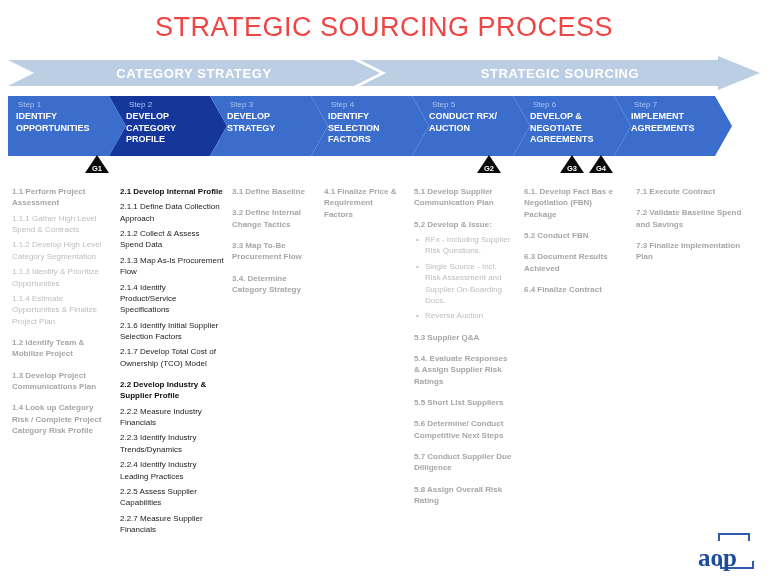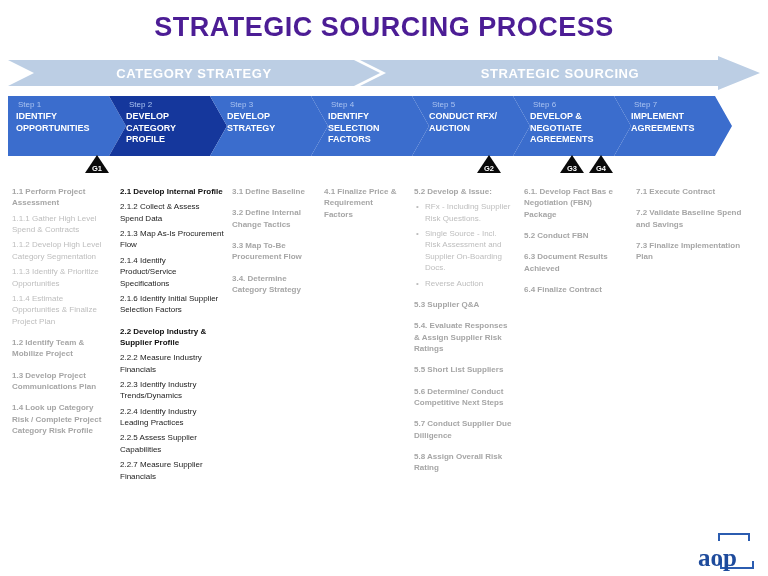--- a/index.html
+++ b/index.html
@@ -1,20 +1,20 @@
 <!DOCTYPE html>
 <html><head>
 <meta charset="utf-8">
 <style>
   html,body{margin:0;padding:0;background:#ffffff;}
   .canvas{position:relative;width:768px;height:576px;background:#ffffff;
           font-family:"Liberation Sans",sans-serif;overflow:hidden;}
 
   .title{position:absolute;top:12px;left:0;width:100%;text-align:center;
-         font-size:27px;font-weight:bold;color:#4c1d95;letter-spacing:.5px;}
+         font-size:27px;font-weight:normal;color:#ef4444;letter-spacing:.5px;}
 
   .phase{position:absolute;top:56px;height:34px;display:flex;align-items:center;
          justify-content:center;color:#ffffff;font-weight:bold;font-size:13px;
          letter-spacing:.6px;background:#bccee4;}
   .phase.p1{left:8px;width:372px;
     clip-path:polygon(0 12%,calc(100% - 26px) 12%,100% 50%,calc(100% - 26px) 88%,0 88%,26px 50%);}
   .phase.p2{left:360px;width:400px;
     clip-path:polygon(0 12%,calc(100% - 42px) 12%,calc(100% - 42px) 0,100% 50%,calc(100% - 42px) 100%,calc(100% - 42px) 88%,0 88%,26px 50%);}
 
   .step{position:absolute;top:96px;height:60px;width:118px;background:#3b6dcd;color:#fff;
@@ -113,41 +113,44 @@
         <div class="blk sub">1.1.1 Gather High Level Spend &amp; Contracts</div>
         <div class="blk sub">1.1.2 Develop High Level Category Segmentation</div>
         <div class="blk sub">1.1.3 Identify &amp; Prioritize Opportunities</div>
         <div class="blk sub">1.1.4 Estimate Opportunities &amp; Finalize Project Plan</div>
         <div class="blk head">1.2 Identify Team &amp; Mobilize Project</div>
         <div class="blk head">1.3 Develop Project Communications Plan</div>
         <div class="blk head">1.4 Look up Category Risk / Complete Project Category Risk Profile</div>
       </div>
       <div class="col dark" style="left: 116px; width: 112px;">
         <div class="blk head">2.1 Develop Internal Profile</div>
+        <div class="blk sub">2.1.1 Define Data Collection Approach</div>
         <div class="blk sub">2.1.2 Collect &amp; Assess Spend Data</div>
         <div class="blk sub">2.1.3 Map As-Is Procurement Flow</div>
         <div class="blk sub">2.1.4 Identify Product/Service Specifications</div>
         <div class="blk sub">2.1.6 Identify Initial Supplier Selection Factors</div>
+        <div class="blk sub">2.1.7 Develop Total Cost of Ownership (TCO) Model</div>
         <div class="blk head">2.2 Develop Industry &amp; Supplier Profile</div>
         <div class="blk sub">2.2.2 Measure Industry Financials</div>
         <div class="blk sub">2.2.3 Identify Industry Trends/Dynamics</div>
         <div class="blk sub">2.2.4 Identify Industry Leading Practices</div>
         <div class="blk sub">2.2.5 Assess Supplier Capabilities</div>
         <div class="blk sub">2.2.7 Measure Supplier Financials</div>
       </div>
       <div class="col" style="left: 228px; width: 90px;">
         <div class="blk head">3.1 Define Baseline</div>
         <div class="blk head">3.2 Define Internal Change Tactics</div>
         <div class="blk head">3.3 Map To-Be Procurement Flow</div>
         <div class="blk head">3.4. Determine Category Strategy</div>
       </div>
       <div class="col" style="left: 320px; width: 88px;">
         <div class="blk head">4.1 Finalize Price &amp; Requirement Factors</div>
       </div>
       <div class="col" style="left: 410px; width: 106px;">
+        <div class="blk head">5.1 Develop Supplier Communication Plan</div>
         <div class="blk head">5.2 Develop &amp; Issue:</div>
         <div class="blk bullet">RFx - Including Supplier Risk Questions.</div>
         <div class="blk bullet">Single Source - Incl. Risk Assessment and Supplier On-Boarding Docs.</div>
         <div class="blk bullet">Reverse Auction</div>
         <div class="blk head">5.3 Supplier Q&amp;A</div>
         <div class="blk head">5.4. Evaluate Responses &amp; Assign Supplier Risk Ratings</div>
         <div class="blk head">5.5 Short List Suppliers</div>
         <div class="blk head">5.6 Determine/ Conduct Competitive Next Steps</div>
         <div class="blk head">5.7 Conduct Supplier Due Dilligence</div>
         <div class="blk head">5.8 Assign Overall Risk Rating</div>

